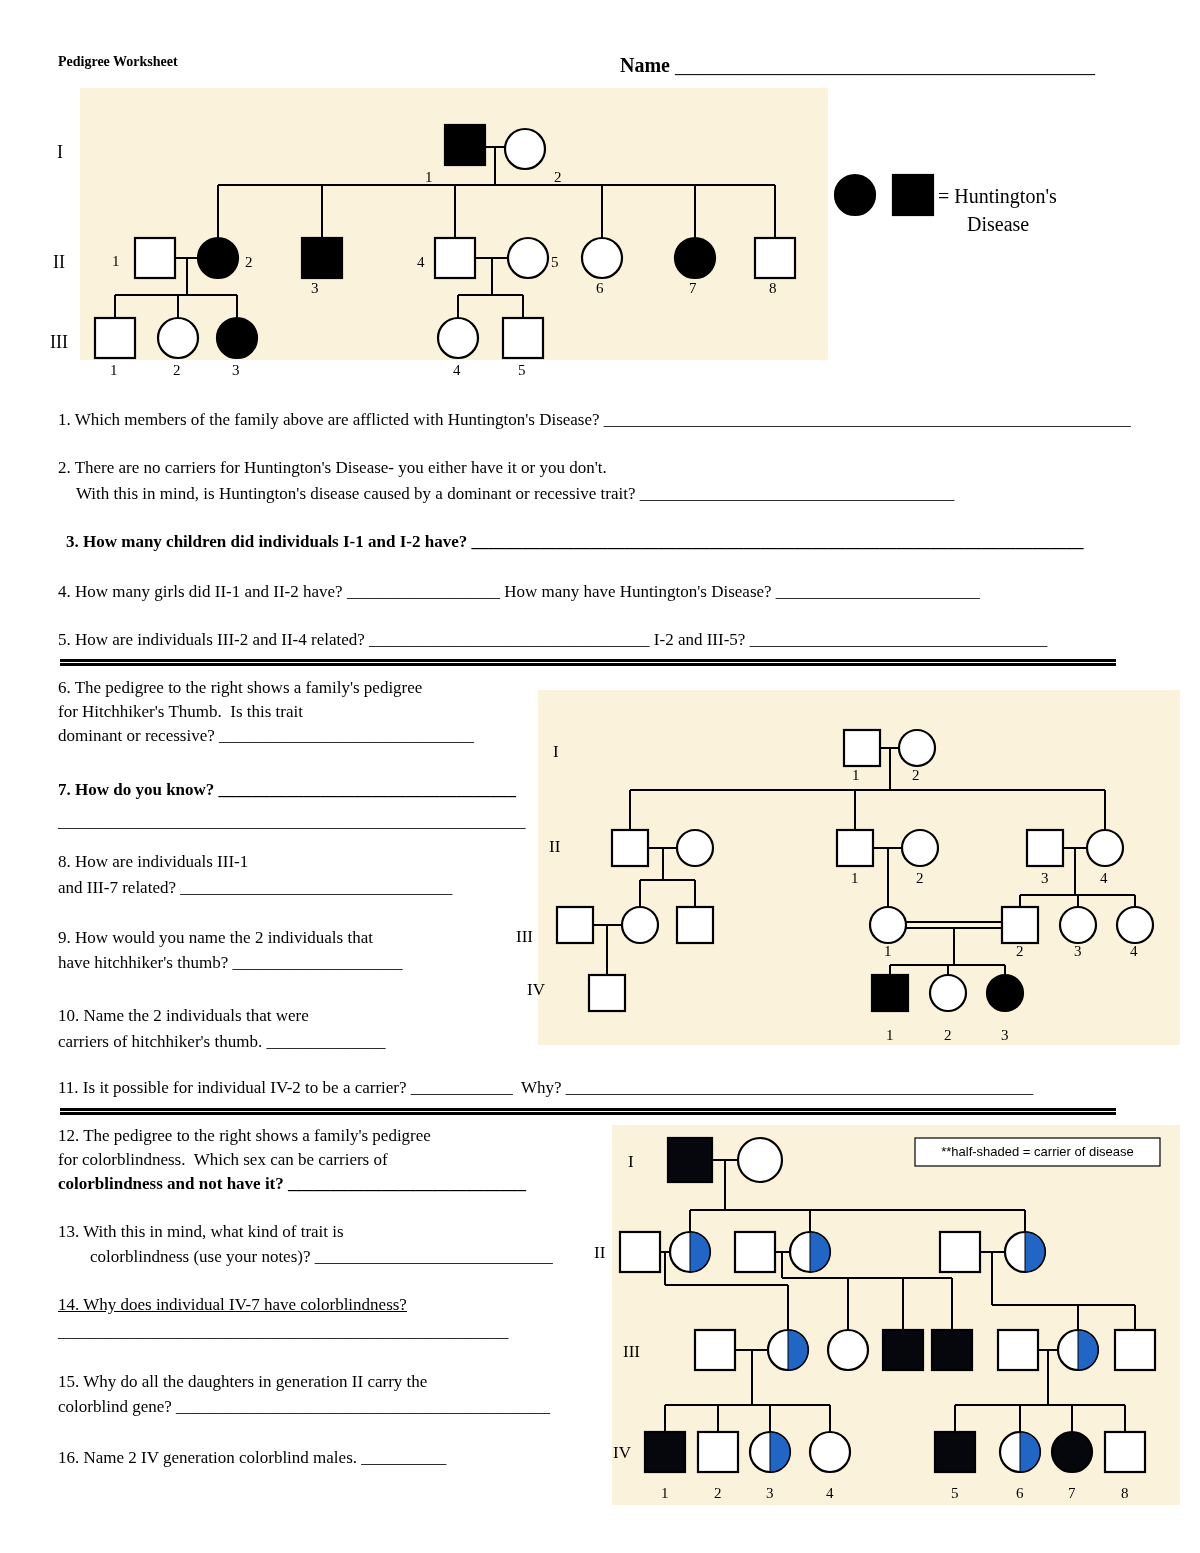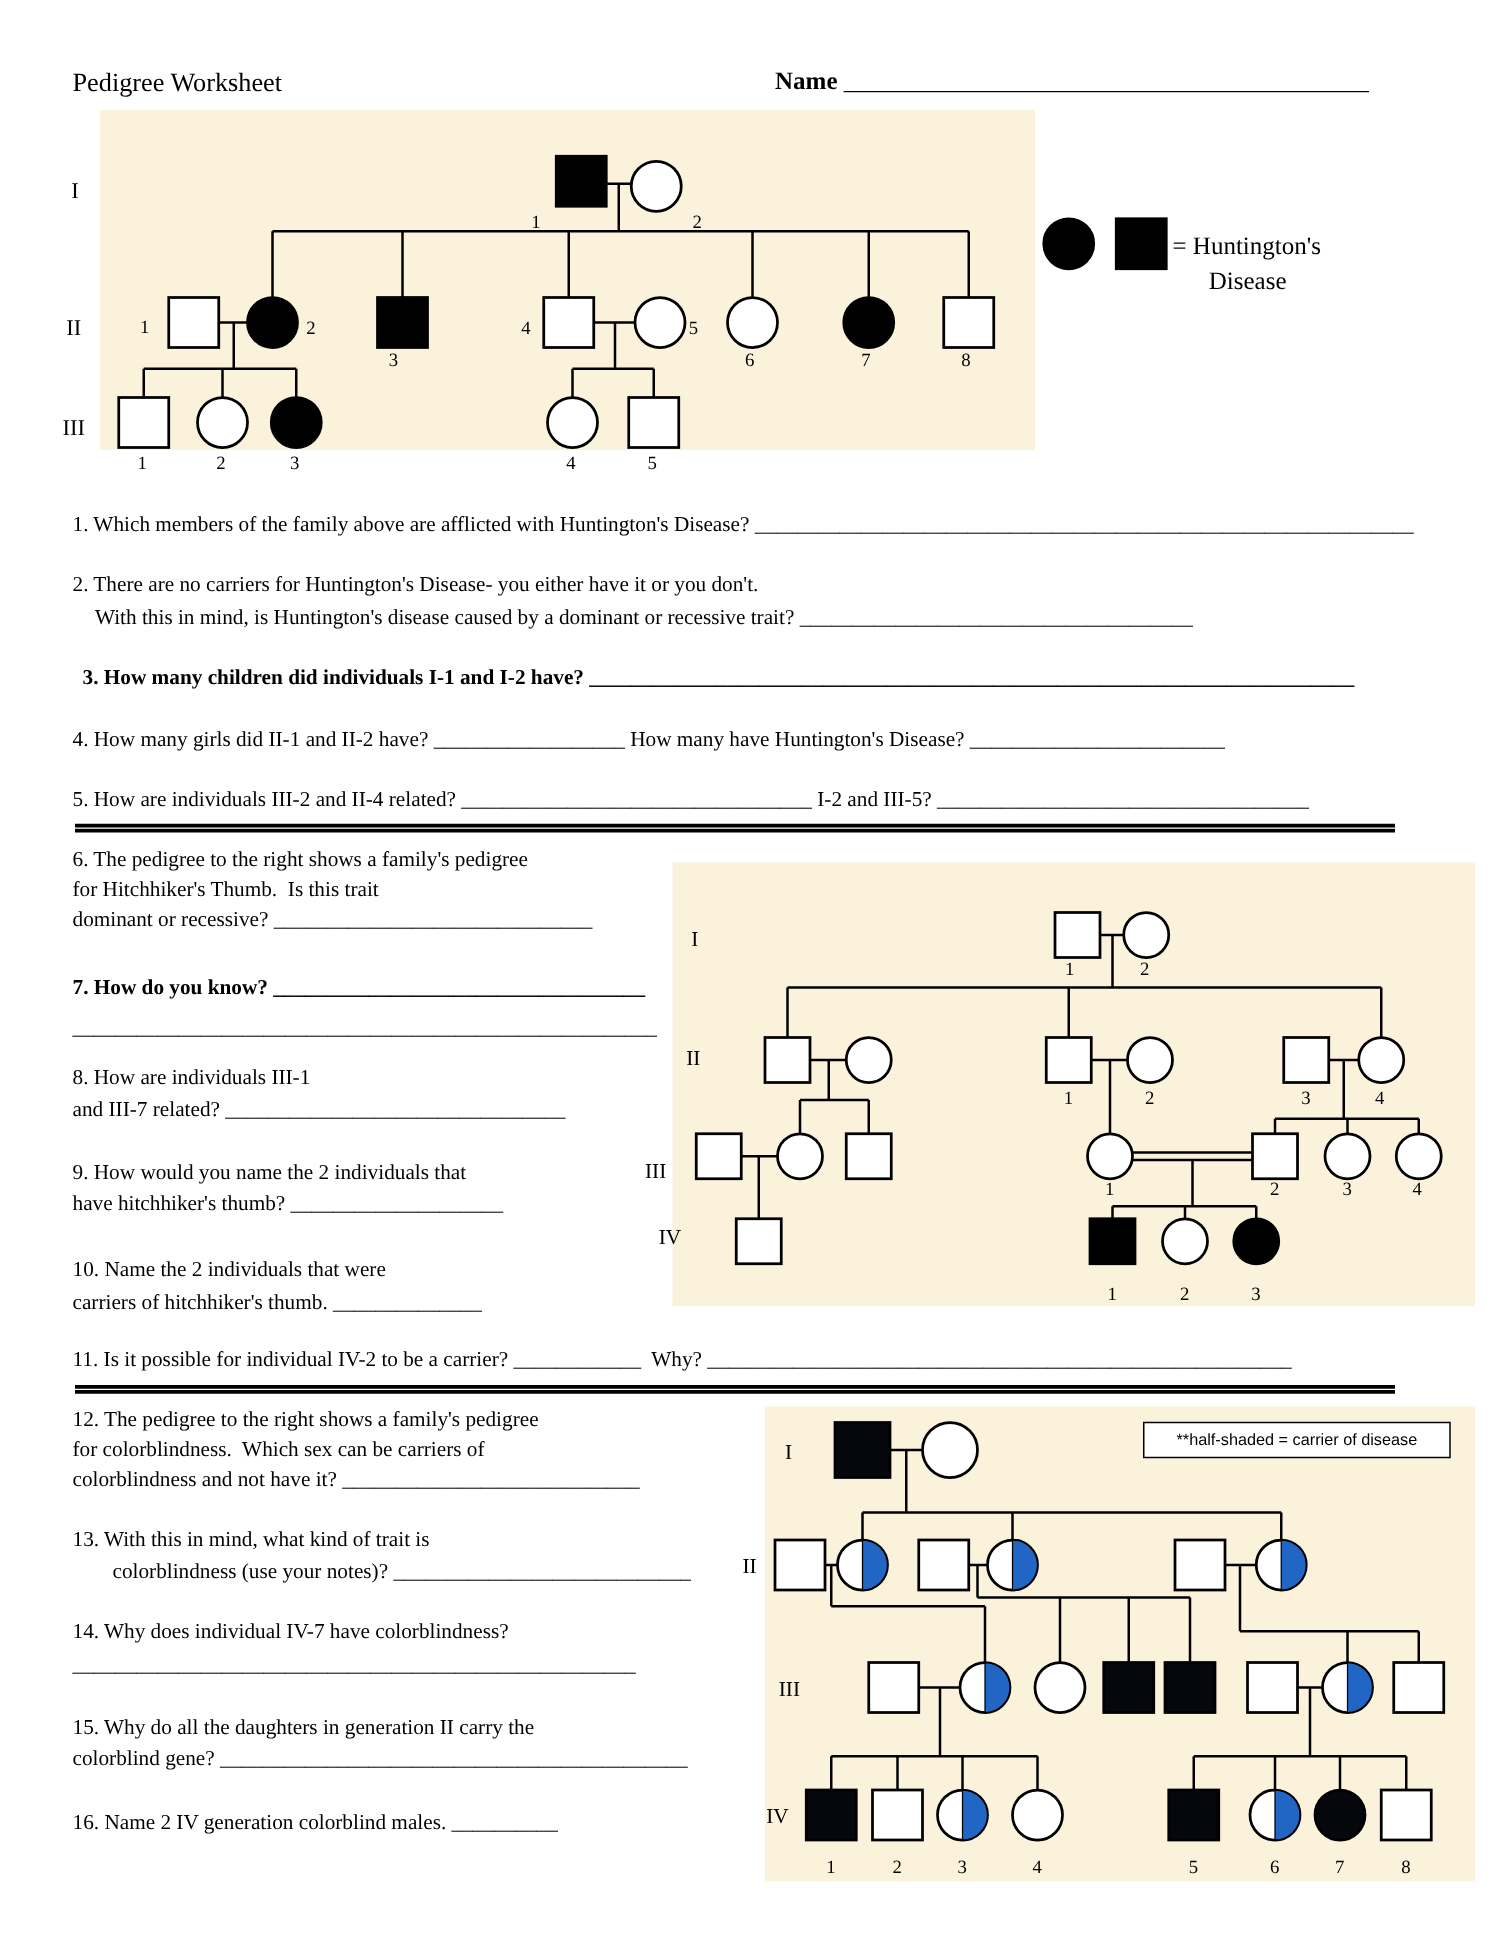--- a/index.html
+++ b/index.html
@@ -1,20 +1,20 @@
 <!DOCTYPE html>
 <html><head>
 <meta charset="utf-8">
 <title>Pedigree Worksheet</title>
 <style>
   * { margin:0; padding:0; box-sizing:border-box; }
   html,body { background:#ffffff; }
   body { width:1200px; height:1553px; position:relative; font-family:"Liberation Serif", serif; color:#000; }
   .page { position:absolute; left:0; top:0; width:1200px; height:1553px; background:#fff; overflow:hidden; }
-  .title { position:absolute; left:58px; top:54px; font-size:21px; font-weight:normal; white-space:pre; }
+  .title { position:absolute; left:58px; top:54px; font-size:14px; font-weight:bold; white-space:pre; }
   .namefield { position:absolute; left:620px; top:54px; font-size:20px; white-space:pre; }
   .namefield .nm { font-weight:bold; }
   .line { position:absolute; font-size:17px; white-space:pre; line-height:1.2; }
   .divider { position:absolute; left:60px; width:1056px; height:7px; border-top:3px solid #000; border-bottom:3px solid #000; }
   svg { position:absolute; overflow:visible; }
 </style>
 </head>
 <body>
 
 <div class="page">
@@ -170,24 +170,24 @@
       <text x="630" y="276" font-size="15" font-family="Liberation Serif, serif" font-weight="normal">4</text>
       <text x="386" y="360" font-size="15" font-family="Liberation Serif, serif" font-weight="normal">1</text>
       <text x="444" y="360" font-size="15" font-family="Liberation Serif, serif" font-weight="normal">2</text>
       <text x="501" y="360" font-size="15" font-family="Liberation Serif, serif" font-weight="normal">3</text>
     </svg>
 
   <div class="divider" style="top:1108px;"></div>
 
   <div class="line" style="left:58px; top:1126px;">12. The pedigree to the right shows a family's pedigree</div>
   <div class="line" style="left:58px; top:1150px;">for colorblindness.  Which sex can be carriers of</div>
-  <div class="line" style="left:58px; top:1174px;">colorblindness and not have it? ____________________________</div>
+  <div class="line" style="left:58px; top:1174px;font-weight:bold;">colorblindness and not have it? ____________________________</div>
   <div class="line" style="left:58px; top:1222px;">13. With this in mind, what kind of trait is</div>
   <div class="line" style="left:58px; top:1247px;margin-left:32px;">colorblindness (use your notes)? ____________________________</div>
-  <div class="line" style="left:58px; top:1295px;">14. Why does individual IV-7 have colorblindness?</div>
+  <div class="line" style="left:58px; top:1295px;text-decoration:underline;">14. Why does individual IV-7 have colorblindness?</div>
   <div class="line" style="left:58px; top:1322px;">_____________________________________________________</div>
   <div class="line" style="left:58px; top:1372px;">15. Why do all the daughters in generation II carry the</div>
   <div class="line" style="left:58px; top:1397px;">colorblind gene? ____________________________________________</div>
   <div class="line" style="left:58px; top:1448px;">16. Name 2 IV generation colorblind males. __________</div>
 
   <svg id="pedigree3" width="620" height="395" style="left:580px; top:1120px;">
       <rect x="32" y="5" width="568" height="380" fill="#fbf2dc"></rect>
       <rect x="335" y="18" width="245" height="28" fill="#ffffff" stroke="#000" stroke-width="1.2"></rect>
       <text x="457.5" y="36" text-anchor="middle" font-size="13" font-family="Liberation Sans, sans-serif">**half-shaded = carrier of disease</text>
       <line x1="132" y1="40" x2="158" y2="40" stroke="#000" stroke-width="2"></line>

